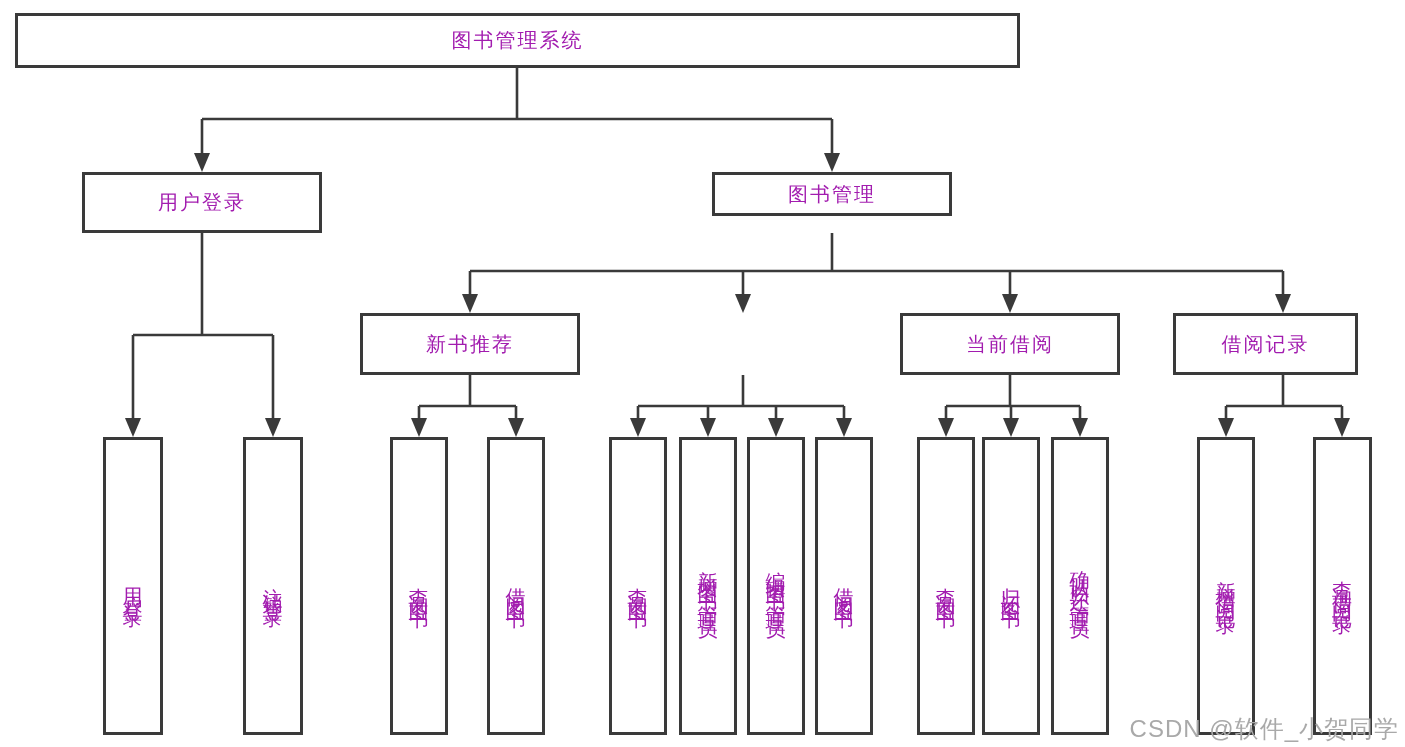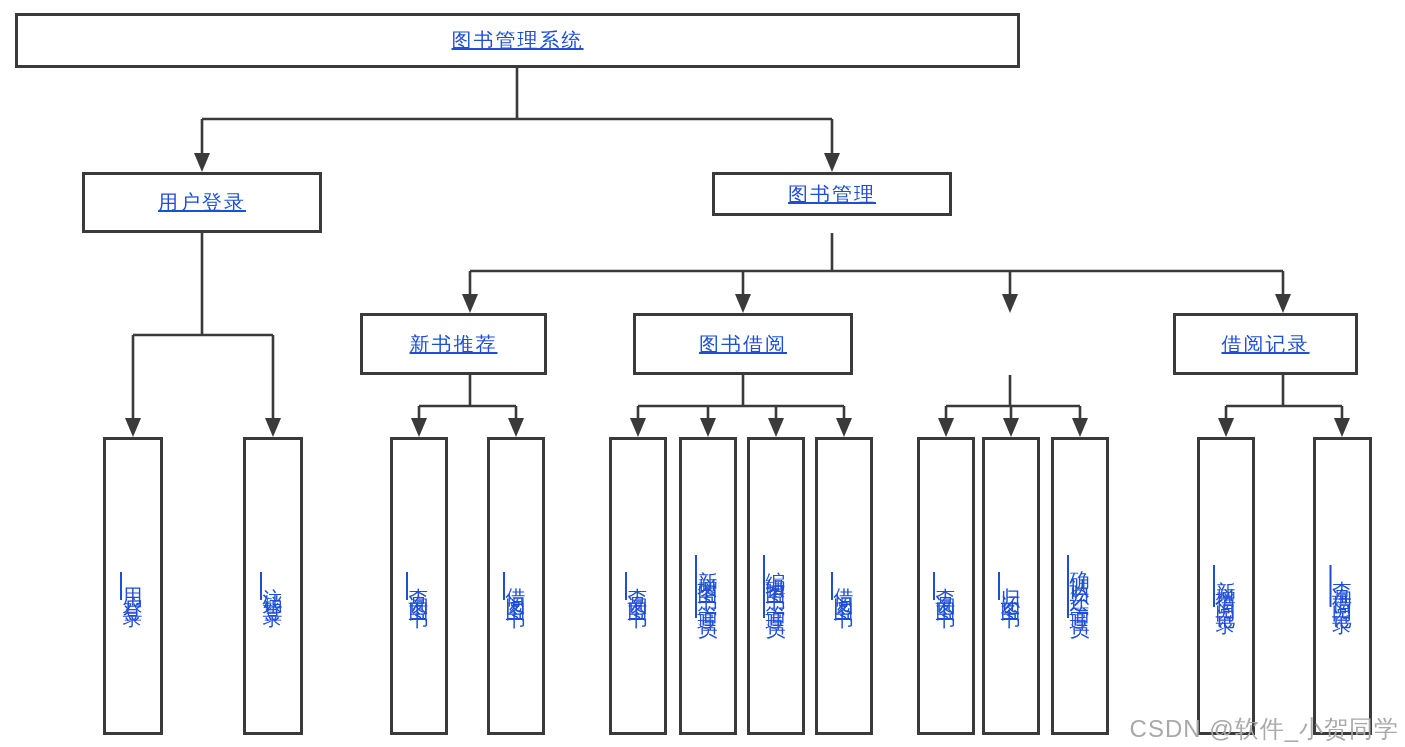--- a/index.html
+++ b/index.html
@@ -15,26 +15,25 @@
     position: absolute;
     left: 0; top: 0;
     width: 1405px; height: 747px;
     pointer-events: none;
   }
   .node {
     position: absolute;
     box-sizing: border-box;
     border: 3px solid #3a3a3a;
     background: #ffffff;
-    color: #1d4ed8;
+    color: #a21caf;
     display: flex;
     align-items: center;
     justify-content: center;
     text-align: center;
-    text-decoration: underline;
   }
   .node.h {
     font-size: 20px;
     letter-spacing: 2px;
   }
   .node.v {
     writing-mode: vertical-rl;
     text-orientation: mixed;
     font-size: 20px;
     letter-spacing: 7px;
@@ -94,22 +93,22 @@
       <polygon points="1218,418 1234,418 1226,437"></polygon>
       <polygon points="1334,418 1350,418 1342,437"></polygon>
     </g>
   </svg>
 
   <div class="node h" style="left:15px;top:13px;width:1005px;height:55px">图书管理系统</div>
 
   <div class="node h" style="left:82px;top:172px;width:240px;height:61px">用户登录</div>
   <div class="node h" style="left:712px;top:172px;width:240px;height:44px">图书管理</div>
 
-  <div class="node h" style="left:360px;top:313px;width:187px;height:62px">新书推荐</div>
-  <div class="node h" style="left:633px;top:313px;width:220px;height:62px">图书借阅</div>
+  <div class="node h" style="left:360px;top:313px;width:220px;height:62px">新书推荐</div>
+  <div class="node h" style="left:900px;top:313px;width:220px;height:62px">当前借阅</div>
   <div class="node h" style="left:1173px;top:313px;width:185px;height:62px">借阅记录</div>
 
   <div class="node v" style="left:103px;top:437px;width:60px;height:298px">用户登录</div>
   <div class="node v" style="left:243px;top:437px;width:60px;height:298px">注销登录</div>
 
   <div class="node v" style="left:390px;top:437px;width:58px;height:298px">查询图书</div>
   <div class="node v" style="left:487px;top:437px;width:58px;height:298px">借阅图书</div>
 
   <div class="node v" style="left:609px;top:437px;width:58px;height:298px">查询图书</div>
   <div class="node v" style="left:679px;top:437px;width:58px;height:298px">新增图书（管理员）</div>

